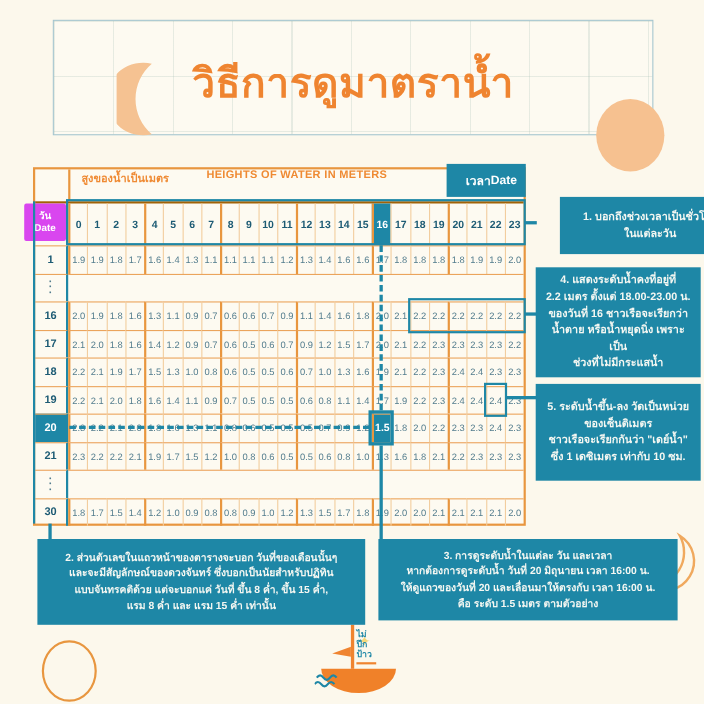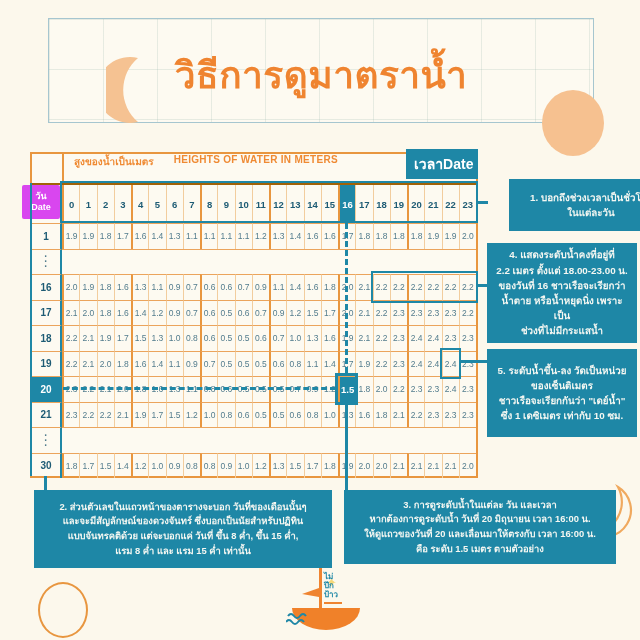--- a/index.html
+++ b/index.html
@@ -17,21 +17,21 @@
   .moon-fill{position:absolute;left:57px;top:35px;}
   .circle-fill{position:absolute;left:542px;top:90px;width:62px;height:66px;border-radius:50%;
     background:#f6c190;z-index:3;}
 
   
   .tide{position:absolute;left:30px;top:152px;width:448px;height:326px;box-sizing:border-box;
     border:2px solid #e8963f;background:#fdfaf1;}
   .caption-row{height:29px;display:flex;align-items:flex-start;border-bottom:2px solid #a16207;}
   .caption-spacer{width:30px;align-self:stretch;border-right:2px solid #e8963f;}
   .caption-th{color:#ef8a33;font-size:10px;font-weight:bold;margin-left:10px;}
-  .caption-en{color:#ef8a33;font-size:10px;font-weight:bold;margin-left:20px;letter-spacing:.3px;}
+  .caption-en{color:#ef8a33;font-size:10px;font-weight:bold;margin-left:34px;letter-spacing:.3px;}
   .grid{display:grid;grid-template-columns:30px repeat(24,1fr);grid-auto-rows:25.5px;
     grid-template-rows:38px;width:100%;}
   .cell{display:flex;align-items:center;justify-content:center;overflow:hidden;}
   .hh{font-size:9.5px;font-weight:bold;color:#1d5b74;}
   .dc{font-size:8.5px;color:#527c8d;}
   .datec{font-size:10px;font-weight:bold;color:#1d5b74;border-right:2px solid #1e87a6;}
   .row-top{border-top:1.5px solid #eba45c;}
   .v-thin{border-left:1px solid #f2cd9e;}
   .v-thick{border-left:2px solid #e8963f;}
   .hl-cell{background:#1e87a6;color:#ffffff !important;}
@@ -39,22 +39,22 @@
     outline:3px solid #1e87a6;z-index:4;position:relative;}
   .hl-daterow{background:#1e87a6;color:#fff !important;}
   .dots-cell{font-size:10px;font-weight:bold;color:#527c8d;line-height:.5;white-space:pre-line;}
   .span-empty{grid-column:2 / -1;}
   .date-badge{position:absolute;left:22px;top:185px;width:38px;height:34px;background:#d946ef;
     color:#fff;font-size:9px;font-weight:bold;display:flex;flex-direction:column;align-items:center;
     justify-content:center;line-height:1.2;z-index:5;border-radius:2px;}
   .hours-outline{position:absolute;left:60px;top:181px;width:418px;height:42px;
     border:2px solid #1e87a6;box-sizing:border-box;pointer-events:none;z-index:4;background:transparent;}
   .time-badge{position:absolute;left:406px;top:149px;width:72px;height:30px;background:#1e87a6;
-    color:#fff;font-size:14px;font-weight:bold;display:flex;align-items:center;
-    justify-content:flex-start;padding:0 8px;box-sizing:border-box;z-index:6;}
+    color:#fff;font-size:11px;font-weight:bold;display:flex;align-items:center;
+    justify-content:flex-end;padding:0 8px;box-sizing:border-box;z-index:6;}
   .datecol-edge{position:absolute;left:30px;top:183px;width:0;height:293px;border-left:2px solid #1e87a6;z-index:5;}
 
   
   .range-box{position:absolute;border:2.5px solid #1e87a6;box-sizing:border-box;z-index:6;pointer-events:none;}
   .dash-v{position:absolute;width:0;border-left:3px dashed #1e87a6;z-index:5;}
   .dash-h{position:absolute;height:0;border-top:3px dashed #1e87a6;z-index:5;}
   .solid-v{position:absolute;width:3px;background:#1e87a6;z-index:5;}
   .conn{position:absolute;height:3px;background:#1e87a6;z-index:6;}
 
   

